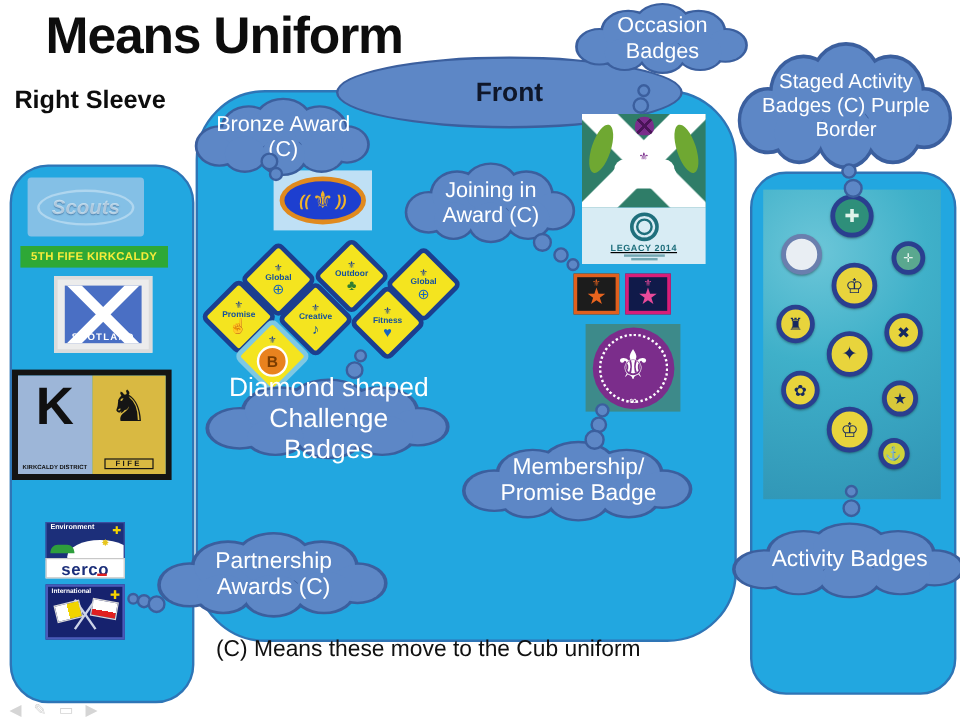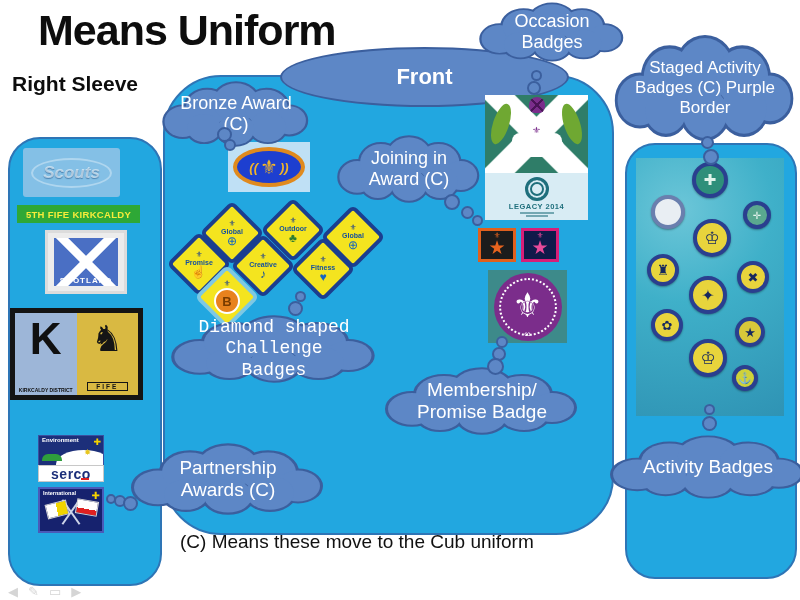--- a/index.html
+++ b/index.html
@@ -12,21 +12,21 @@
   #footnote{left:180px;top:531px;font-size:19px;color:#111;}
 
   .panel{background:#22A7E0;border:2px solid #2E75B6;}
   #left-panel{left:8px;top:137px;width:150px;height:445px;border-radius:32px;}
   #center-panel{left:163px;top:75px;width:447px;height:456px;border-radius:58px;}
   #right-panel{left:625px;top:143px;width:168px;height:432px;border-radius:30px;}
 
   
   #front-ellipse{left:280px;top:47px;width:285px;height:56px;background:#5D87C6;border:2px solid #3B5F9E;
     border-radius:50%;display:flex;align-items:center;justify-content:center;}
-  #front-ellipse span{font-size:22px;font-weight:bold;color:#ffffff;}
+  #front-ellipse span{font-size:22px;font-weight:bold;color:#0f172a;}
 
   
   .cloud{position:absolute;}
   .cloud svg{position:absolute;left:0;top:0;width:100%;height:100%;overflow:visible;}
   .cs{fill:#5D87C6;stroke:#3B5F9E;stroke-width:6;}
   .cf{fill:#5D87C6;}
   .cloud .ctext{position:absolute;inset:4% 10%;display:flex;align-items:center;justify-content:center;
     text-align:center;color:#fff;line-height:1.18;}
   .tdot{position:absolute;border-radius:50%;background:#5D87C6;border:2px solid #3B5F9E;}
 
@@ -96,21 +96,21 @@
                       linear-gradient(-45deg,transparent 40%,#fff 41%,#fff 59%,transparent 60%);}
   .leaf{position:absolute;width:16px;height:42px;background:#6fa832;border-radius:50%;}
   .leaf1{left:8px;top:8px;transform:rotate(18deg);} .leaf2{right:8px;top:8px;transform:rotate(-18deg);}
   #thistle{position:absolute;left:50%;top:2px;transform:translateX(-50%);width:16px;height:16px;border-radius:50% 50% 40% 40%;
      background:#7a2d8b;background-image:linear-gradient(45deg,transparent 45%,#4a1458 45%,#4a1458 55%,transparent 55%),
      linear-gradient(-45deg,transparent 45%,#4a1458 45%,#4a1458 55%,transparent 55%);}
   #hands{position:absolute;left:50%;top:42px;transform:translateX(-50%);width:54px;height:20px;background:#fff;
      border-radius:10px;box-shadow:0 -6px 0 -2px #fff;}
   #legacy-fleur{position:absolute;left:50%;top:30px;transform:translateX(-50%);font-size:10px;color:#7a2d8b;}
   #legacy-bottom{position:absolute;left:0;right:0;bottom:0;height:47px;background:#d8ecf4;
-     display:flex;flex-direction:column;align-items:center;justify-content:center;gap:1px;}
+     display:flex;flex-direction:column;align-items:center;justify-content:center;gap:1px;text-decoration:underline;}
   #legacy-ring{width:18px;height:18px;border-radius:50%;border:3px solid #1f6f7c;box-shadow:inset 0 0 0 2px #d8ecf4,inset 0 0 0 4px #1f6f7c;}
   #legacy-text{font-size:7.5px;font-weight:bold;color:#1f6f7c;letter-spacing:.5px;}
   .legacy-line{width:34px;height:2px;background:#1f6f7c;opacity:.55;}
   .legacy-line.short{width:22px;}
 
   
   .join-badge{position:absolute;width:38px;height:34px;box-sizing:border-box;display:flex;align-items:center;justify-content:center;flex-direction:column;}
   #join1{left:478px;top:228px;background:#1c1c1c;border:3px solid #e0601e;}
   #join1 .jfleur{font-size:8px;color:#e0601e;line-height:.5;}
   #join1 .jstar{font-size:19px;color:#e8641e;line-height:1;}
@@ -362,21 +362,21 @@
         <use href="#cloudShape" class="cs"></use>
         <use href="#cloudShape" class="cf"></use>
       </svg>
     <div class="ctext" style="font-size:18px;">Joining in Award (C)</div>
   </div>
   <div class="cloud" style="left:168px;top:316px;width:212px;height:66px;">
     <svg viewBox="0 0 200 100" preserveAspectRatio="none">
         <use href="#cloudShape" class="cs"></use>
         <use href="#cloudShape" class="cf"></use>
       </svg>
-    <div class="ctext" style="font-size:18px;font-family:Liberation Mono, monospace;">Diamond shaped Challenge Badges</div>
+    <div class="ctext" style="font-size:22px;">Diamond shaped Challenge Badges</div>
   </div>
   <div class="cloud" style="left:382px;top:368px;width:200px;height:66px;">
     <svg viewBox="0 0 200 100" preserveAspectRatio="none">
         <use href="#cloudShape" class="cs"></use>
         <use href="#cloudShape" class="cf"></use>
       </svg>
     <div class="ctext" style="font-size:19px;">Membership/ Promise Badge</div>
   </div>
   <div class="cloud" style="left:128px;top:444px;width:200px;height:70px;">
     <svg viewBox="0 0 200 100" preserveAspectRatio="none">

